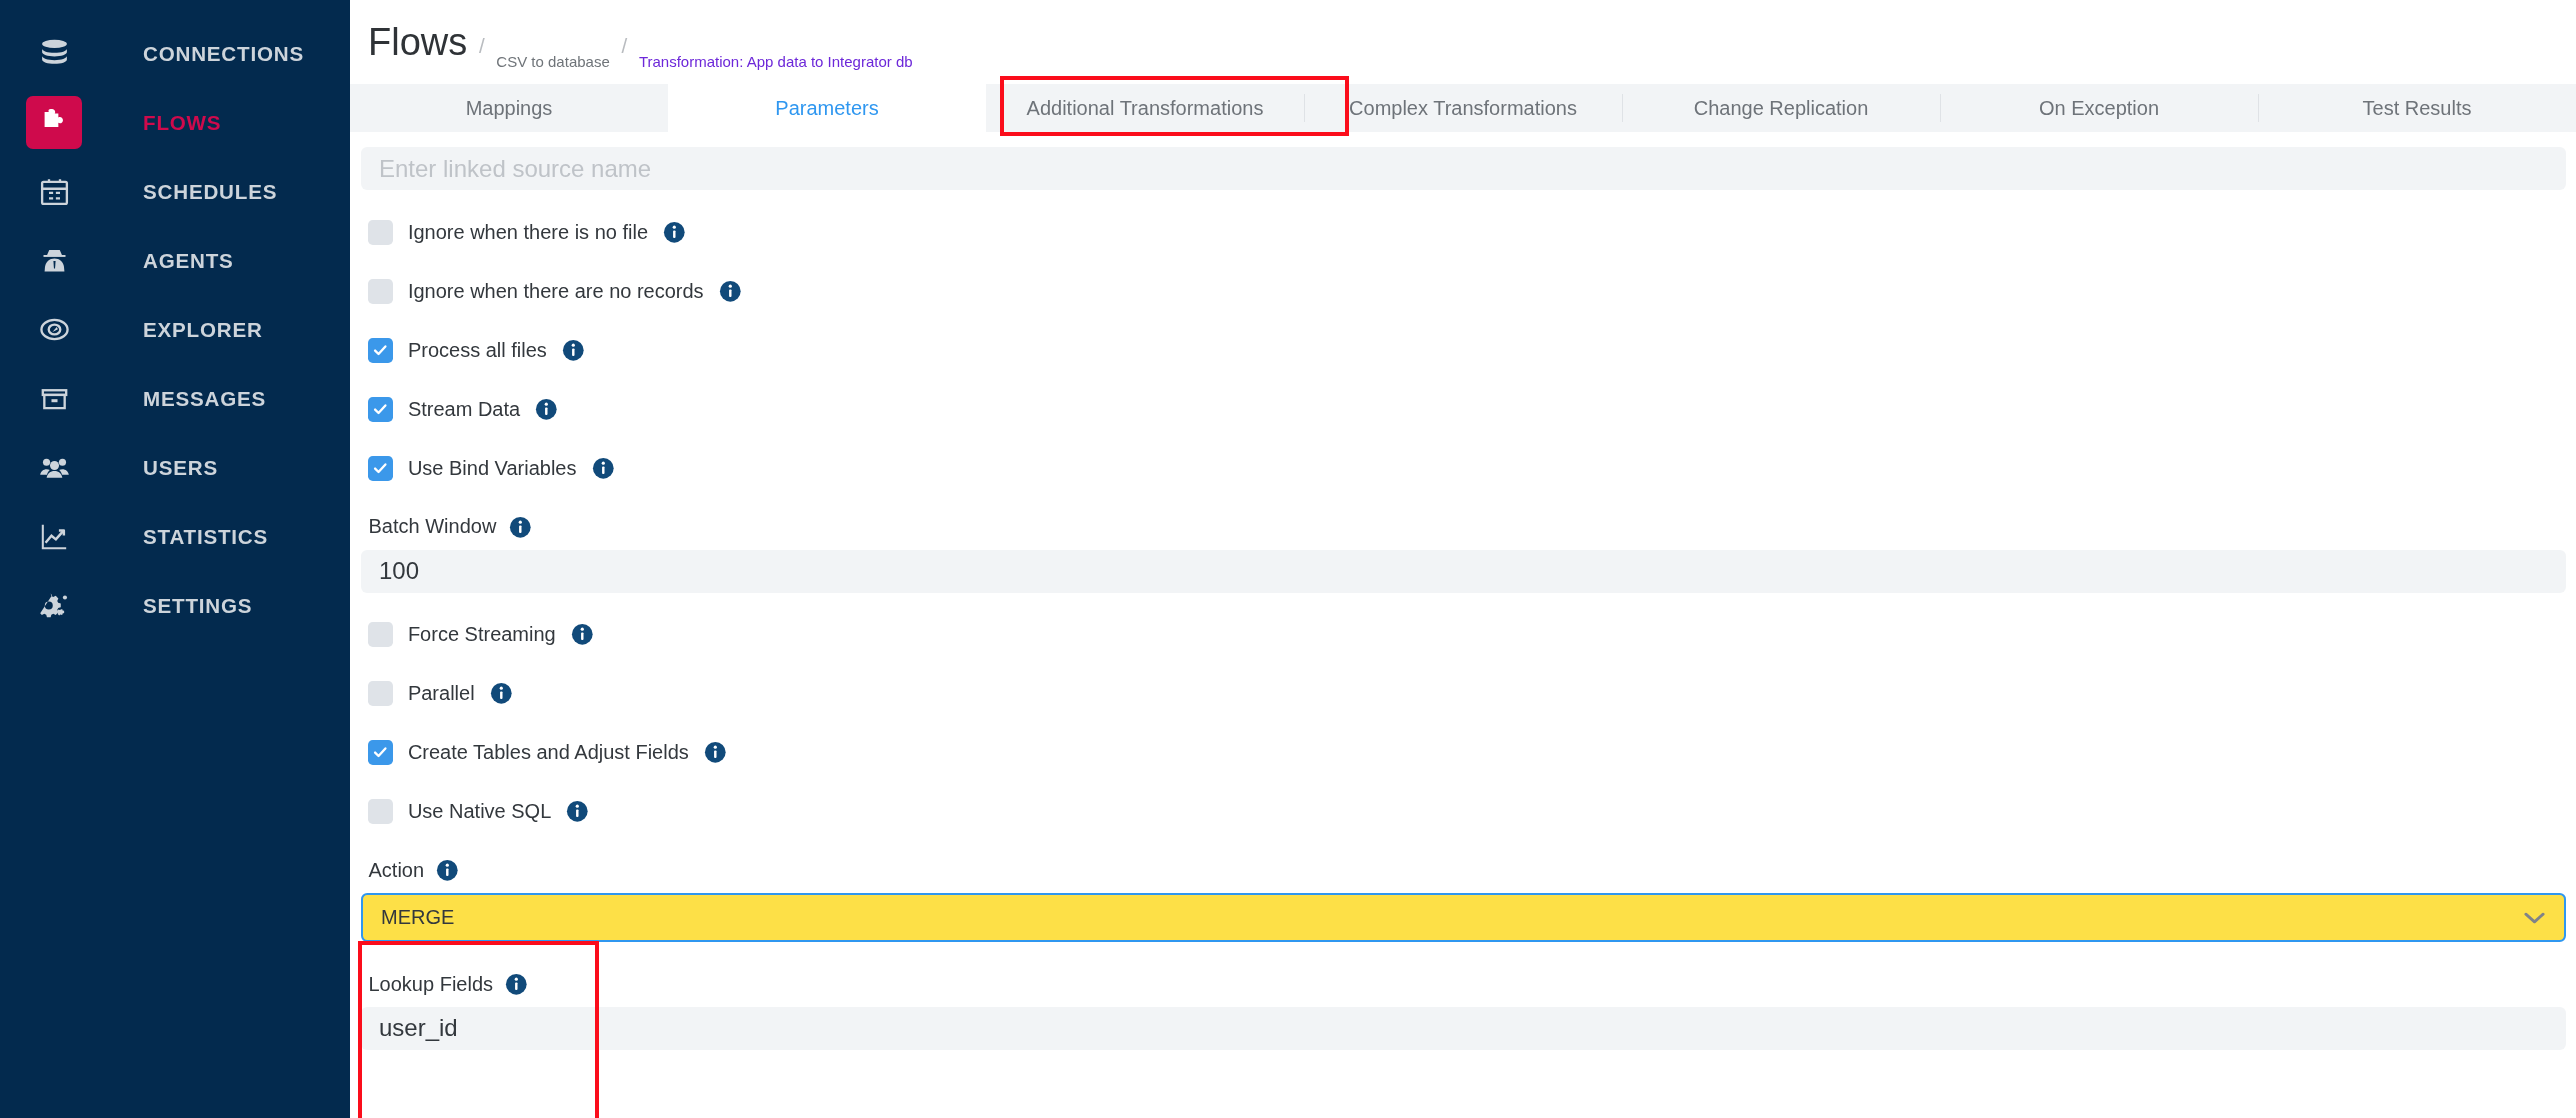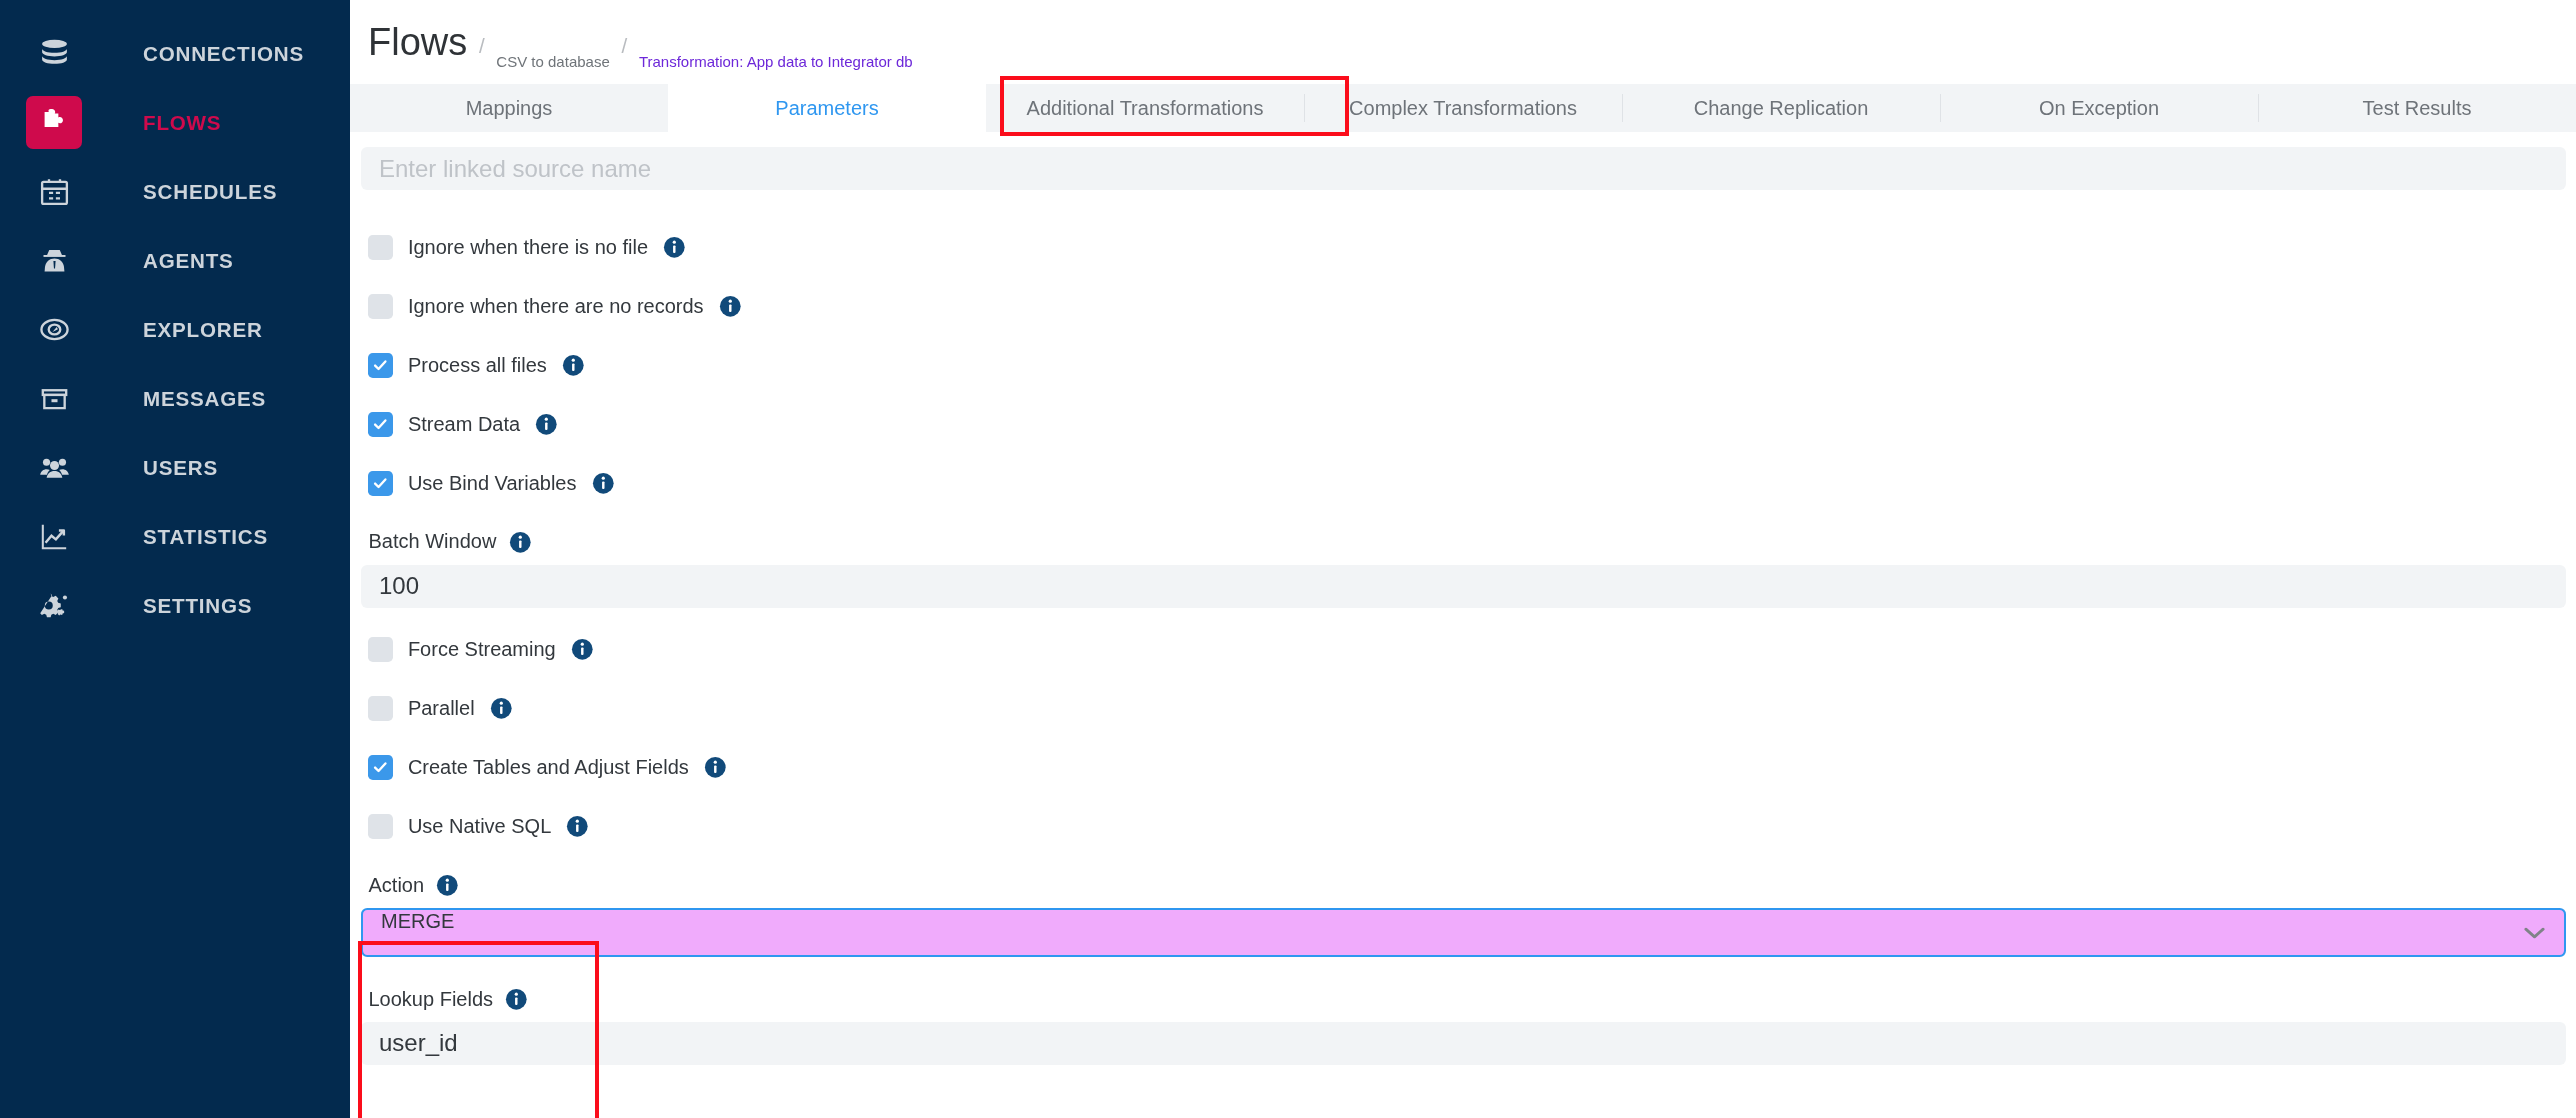--- a/index.html
+++ b/index.html
@@ -131,21 +131,21 @@
   }
   .field-input.placeholder { color: #bfc3c8; }
 
   .cb-row {
     display: flex;
     align-items: center;
     height: 34px;
     margin-top: 25px;
     padding-left: 6.9px;
   }
-  .cb-row.first { margin-top: 40px; }
+  .cb-row.first { margin-top: 25px; }
   .cbx {
     width: 25px; height: 25px;
     border-radius: 4.8px;
     background: #dfe3e8;
     flex: 0 0 25px;
     display: flex; align-items: center; justify-content: center;
     cursor: pointer;
   }
   .cbx.on { background: #3b98ea; }
   .cbx svg { width: 16.5px; height: 16.5px; display: none; }
@@ -176,25 +176,26 @@
     color: #33383d;
     font-weight: normal;
   }
   .lbl-row .info { margin-left: 12.3px; }
 
   .input-wrap { margin-top: 8.2px; }
 
   
   .select-focus {
     height: 49px;
-    background: #f0abfc;
+    background: #fde047;
     border: 2.1px solid #2f97f0;
     border-radius: 6.2px;
     width: 100%;
     display: flex;
+    align-items: center;
     padding: 0 18px;
     font-size: 20px;
     color: #33383d;
     position: relative;
     cursor: pointer;
   }
   .select-chevron {
     position: absolute;
     right: 18px; top: 50%;
     transform: translateY(-50%);

